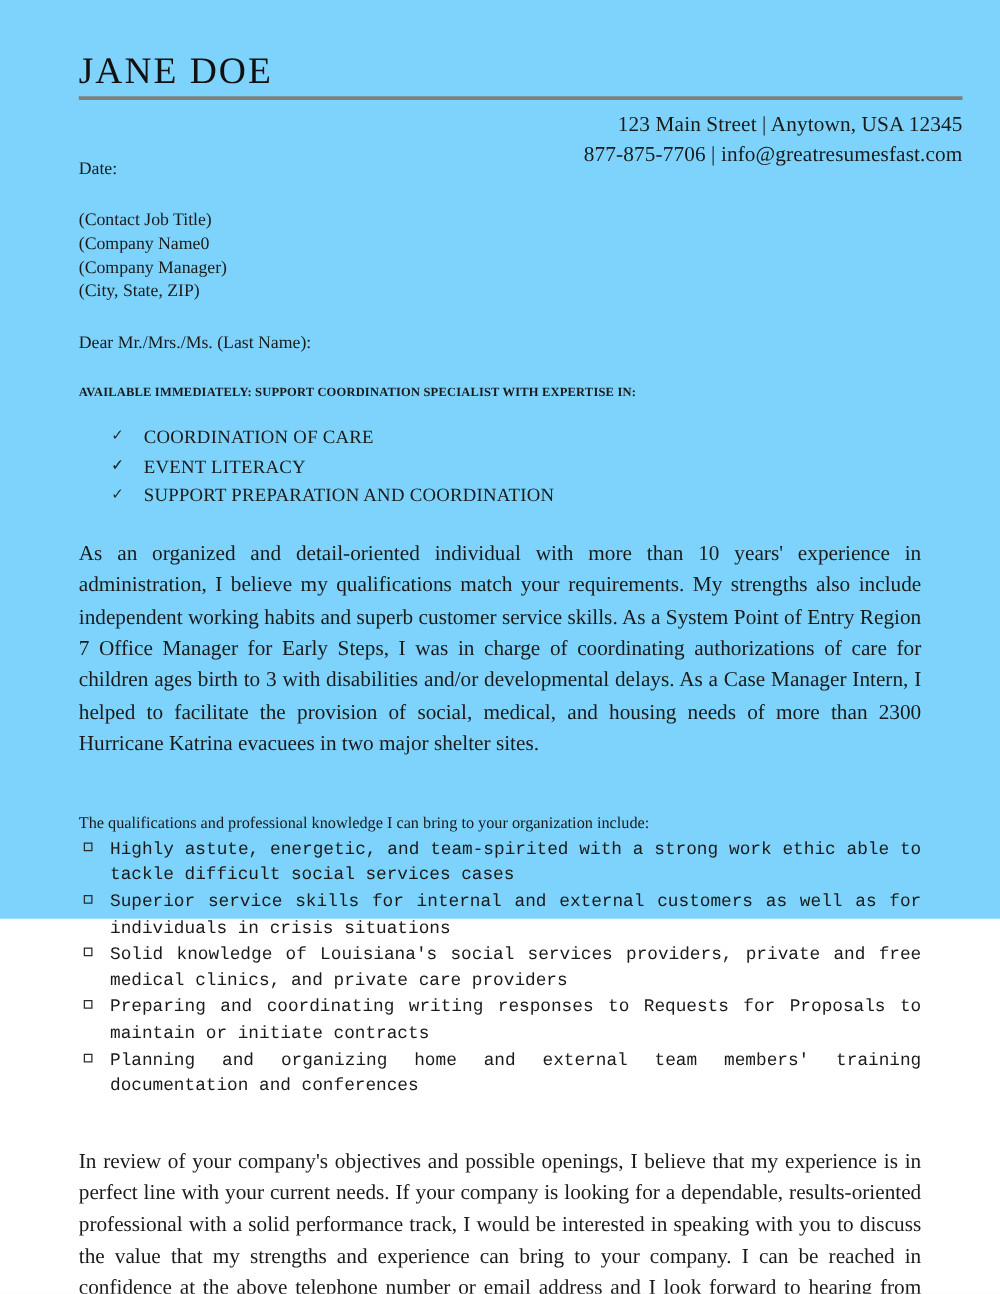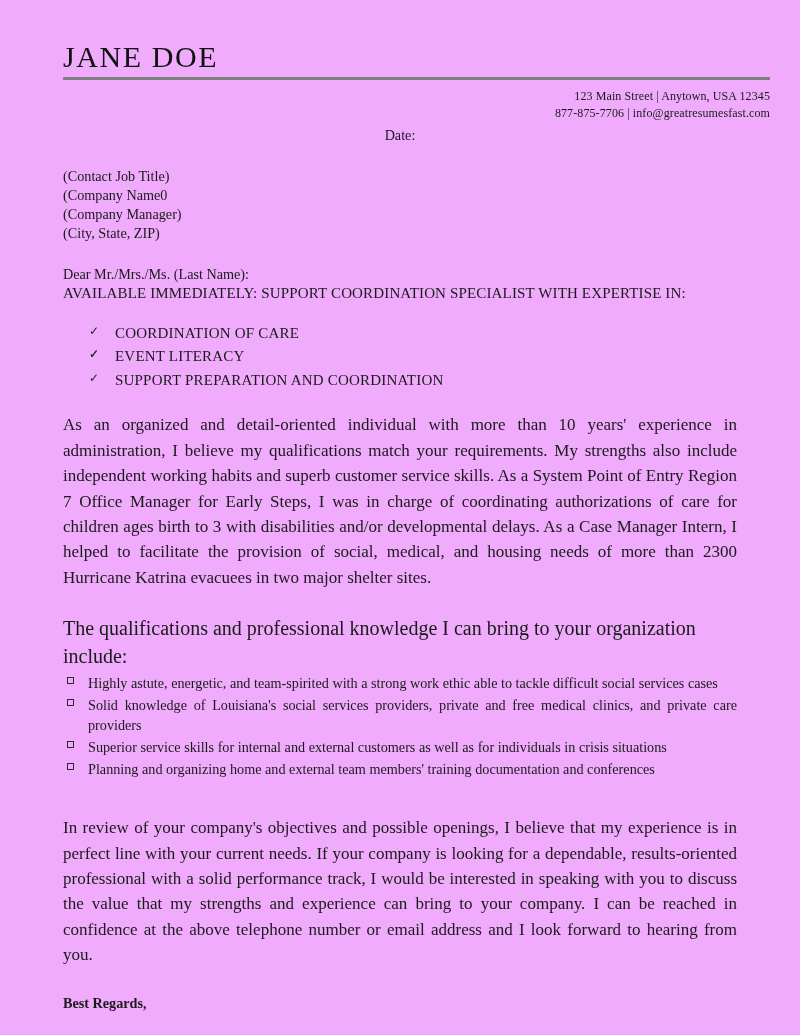--- a/index.html
+++ b/index.html
@@ -10,22 +10,22 @@
   body {
     width: 800px;
     height: 1035px;
     font-family: "Liberation Serif", "DejaVu Serif", serif;
     color: #1a1a1a;
     overflow: hidden;
   }
   .page {
     position: relative;
     width: 800px;
-    height: 1035px;
-    background: #f0abfc;
+    height: 735px;
+    background: #7dd3fc;
     box-sizing: border-box;
   }
 
   
   .header {
     position: absolute;
     left: 63px;
     top: 42px;
     width: 707px;
   }
@@ -39,51 +39,52 @@
   }
   .header-rule {
     margin-top: 5px;
     width: 707px;
     height: 3px;
     background: #7f7f7f;
   }
   .contact-block {
     margin-top: 8px;
     text-align: right;
-    font-size: 12px;
+    font-size: 17px;
     line-height: 1.44;
     color: #1a1a1a;
     letter-spacing: 0.1px;
   }
   .contact-line { white-space: nowrap; }
 
   
   .body-col {
     position: absolute;
     left: 63px;
     top: 126px;
     width: 674px;
     font-size: 14.2px;
     line-height: 1.33;
   }
 
-  .date-line { margin: 0 0 0 0; text-align: center; }
+  .date-line { margin: 0 0 0 0; }
 
   .recipient {
     margin-top: 22px;
   }
   .recipient div { line-height: 1.345; }
 
   .salutation {
     margin-top: 22px;
   }
 
   .headline {
-    font-weight: normal;
-    font-size: 15px;
+    margin-top: 24px;
+    font-weight: bold;
+    font-size: 10px;
     letter-spacing: 0.15px;
     white-space: nowrap;
   }
 
   
   ul.check-list {
     list-style: none;
     margin: 20px 0 0 0;
     padding: 0;
   }
@@ -107,30 +108,31 @@
   p.para {
     margin: 22px 0 0 0;
     text-align: justify;
     text-justify: inter-word;
     font-size: 17px;
     line-height: 1.495;
   }
   p.para.tight { margin-top: 36px; }
 
   .lead-in {
-    margin-top: 24px;
-    font-size: 20px;
+    margin-top: 41px;
+    font-size: 13px;
     line-height: 1.4;
   }
 
   
   ul.sq-list {
     list-style: none;
     margin: 3px 0 0 0;
     padding: 0;
+    font-family: Liberation Mono, monospace;
   }
   ul.sq-list li {
     position: relative;
     padding-left: 25px;
     font-size: 14.2px;
     line-height: 1.45;
     text-align: justify;
     margin-bottom: 1px;
   }
   ul.sq-list li .sq {
@@ -199,25 +201,29 @@
 
     <div class="lead-in">The qualifications and professional knowledge I can bring to your organization include:</div>
 
     <ul class="sq-list">
       <li>
         <span class="sq"></span>
         <span>Highly astute, energetic, and team-spirited with a strong work ethic able to tackle difficult social services cases</span>
       </li>
       <li>
         <span class="sq"></span>
+        <span>Superior service skills for internal and external customers as well as for individuals in crisis situations</span>
+      </li>
+      <li>
+        <span class="sq"></span>
         <span>Solid knowledge of Louisiana's social services providers, private and free medical clinics, and private care providers</span>
       </li>
       <li>
         <span class="sq"></span>
-        <span>Superior service skills for internal and external customers as well as for individuals in crisis situations</span>
+        <span>Preparing and coordinating writing responses to Requests for Proposals to maintain or initiate contracts</span>
       </li>
       <li>
         <span class="sq"></span>
         <span>Planning and organizing home and external team members' training documentation and conferences</span>
       </li>
     </ul>
 
     <p class="para tight">In review of your company's objectives and possible openings, I believe that my experience is in perfect line with your current needs. If your company is looking for a dependable, results-oriented professional with a solid performance track, I would be interested in speaking with you to discuss the value that my strengths and experience can bring to your company. I can be reached in confidence at the above telephone number or email address and I look forward to hearing from you.</p>
 
     <div class="closing">Best Regards,</div>

